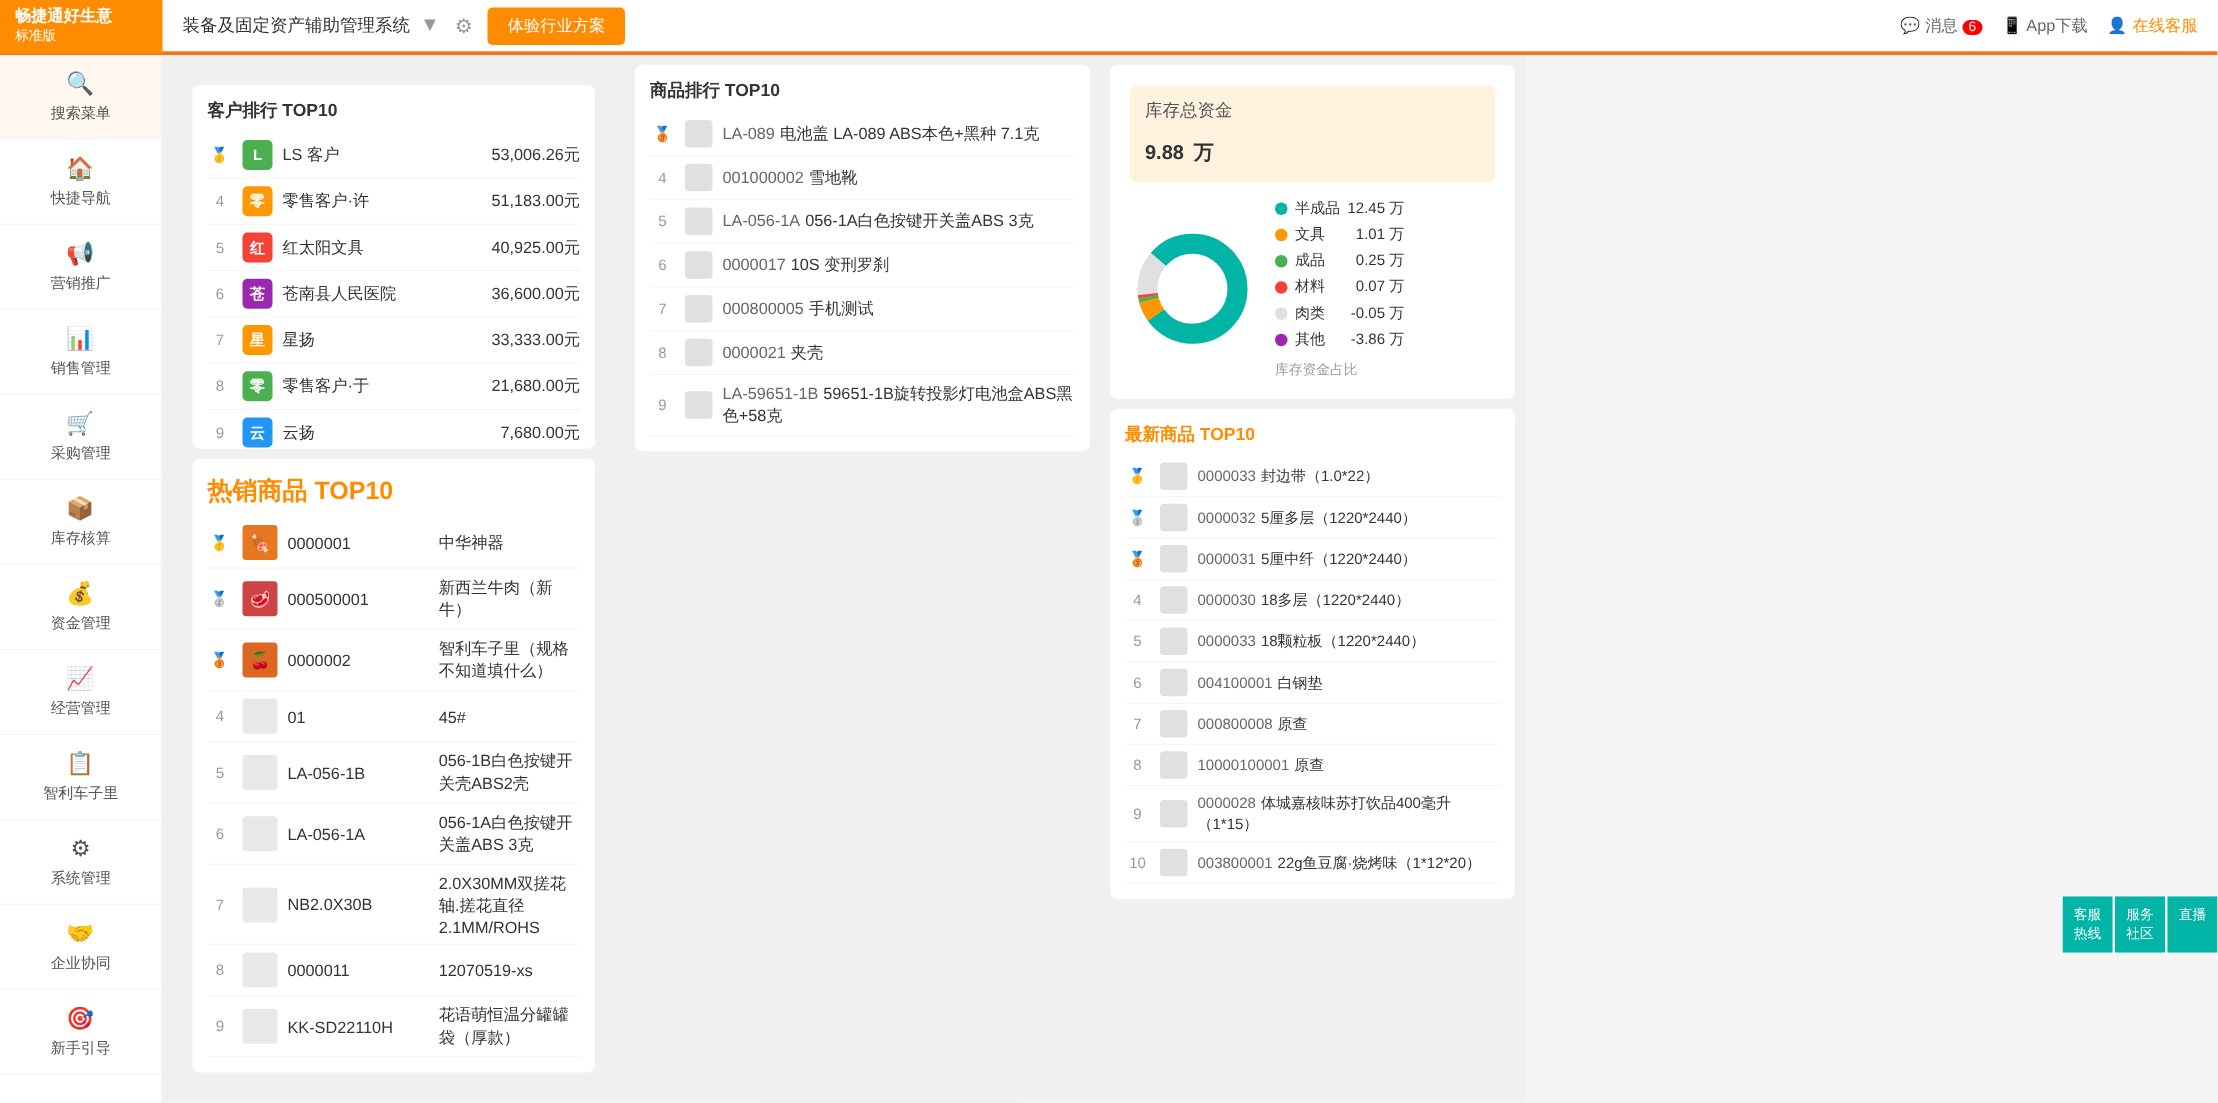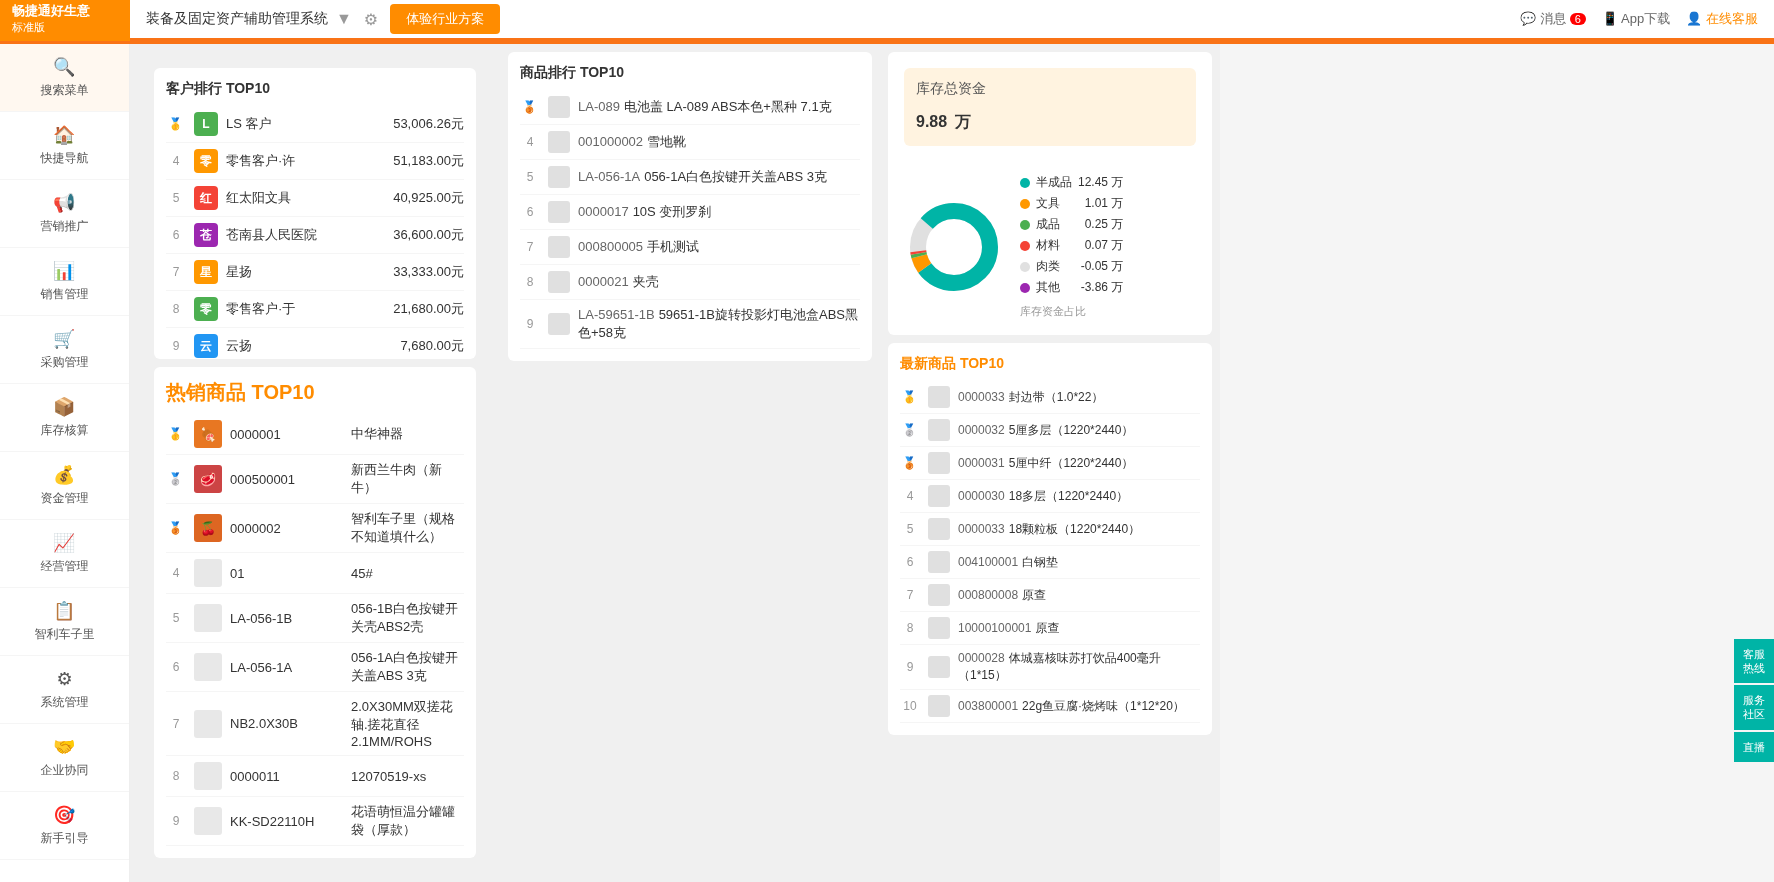--- a/index.html
+++ b/index.html
@@ -5,21 +5,21 @@
     * { box-sizing: border-box; margin: 0; padding: 0; font-family: 'Microsoft YaHei', Arial, sans-serif; }
     body { width: 1774px; height: 882px; overflow: hidden; background: #f5f5f5; display: flex; flex-direction: column; }
 
     
     .top-header {
       height: 44px;
       background: #fff;
       display: flex;
       align-items: center;
       padding: 0 16px;
-      border-bottom: 6px solid #f97316;
+      border-bottom: 3px solid #f97316;
       flex-shrink: 0;
       position: relative;
       z-index: 10;
     }
     .logo-area {
       width: 130px;
       background: #ff8c00;
       height: 44px;
       display: flex;
       align-items: center;
@@ -167,21 +167,20 @@
     }
     .top10-info { flex: 1; color: #333; }
     .top10-code { color: #666; margin-right: 4px; }
 
     
     .float-service {
       position: fixed;
       right: 0;
       bottom: 120px;
       display: flex;
-      flex-direction: column;
       gap: 2px;
       z-index: 100;
     }
     .float-btn {
       background: #00b4a6;
       color: #fff;
       width: 40px;
       padding: 8px 4px;
       font-size: 11px;
       text-align: center;
@@ -437,21 +436,21 @@
             <span class="rank-num">9</span>
             <div class="top10-img"></div>
             <span class="rank-name"><span style="color:#666;margin-right:4px;">LA-59651-1B</span>59651-1B旋转投影灯电池盒ABS黑色+58克</span>
           </div>
         </div>
       </div>
 
       <div class="right-panel scrollbar-hidden">
 
         <div class="inventory-card">
-          <div style="background:#fff3e0; border-radius:6px; padding:12px; margin-bottom:28px;">
+          <div style="background:#fff3e0; border-radius:6px; padding:12px; margin-bottom:12px;">
             <div class="inventory-title">库存总资金</div>
             <div class="inventory-amount">
               <span>9.88</span>
               <span style="font-size:16px;">万</span>
             </div>
           </div>
 
           <div class="donut-chart-area">
 
             <div class="donut-container">

